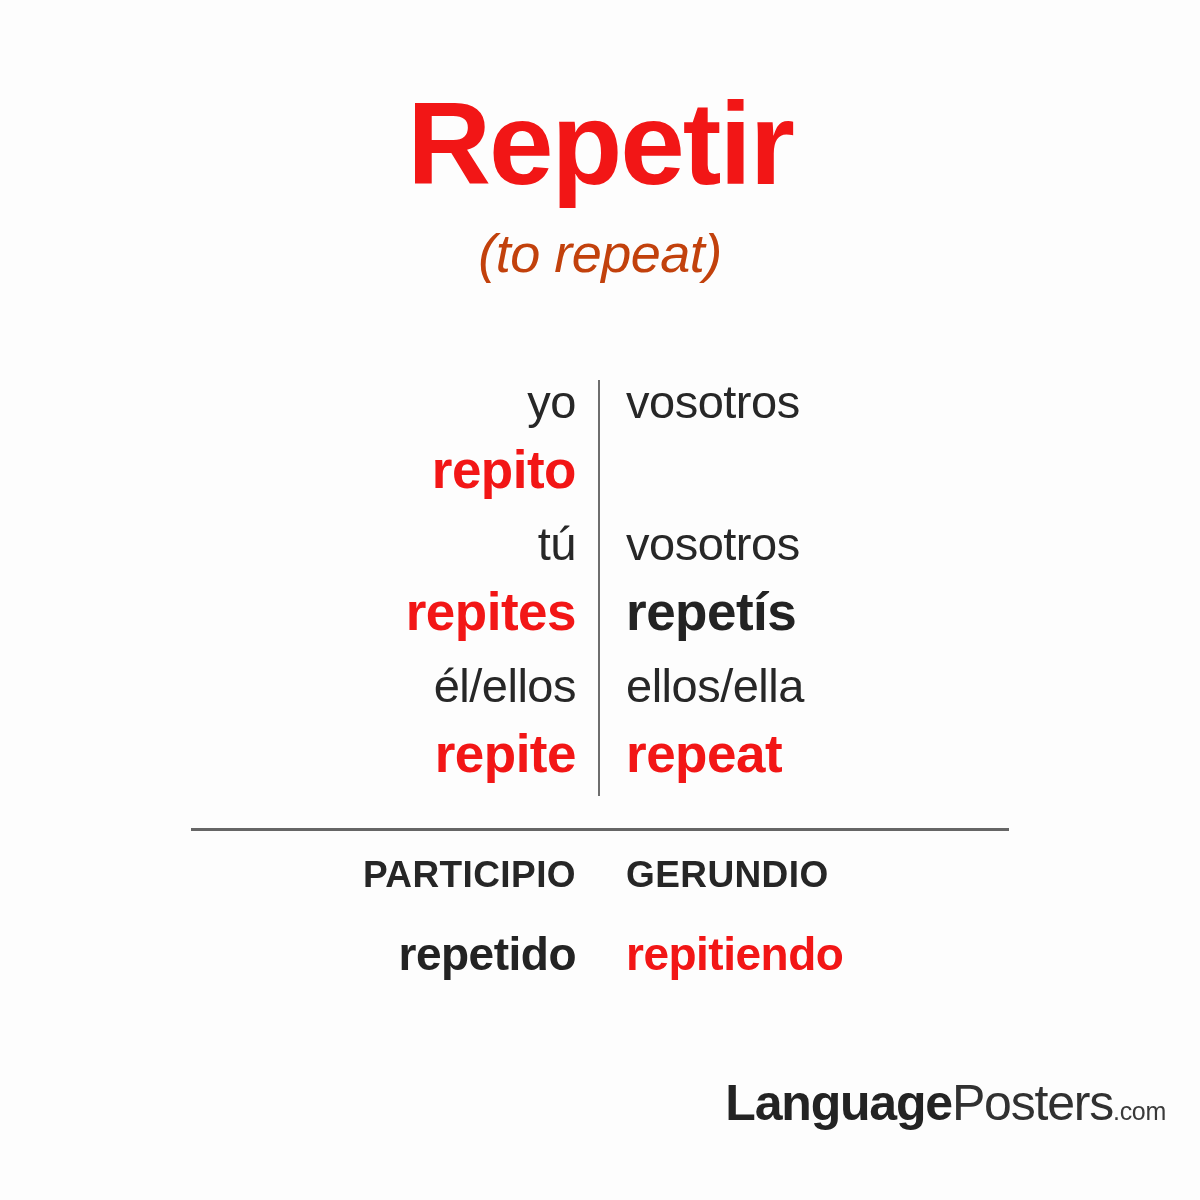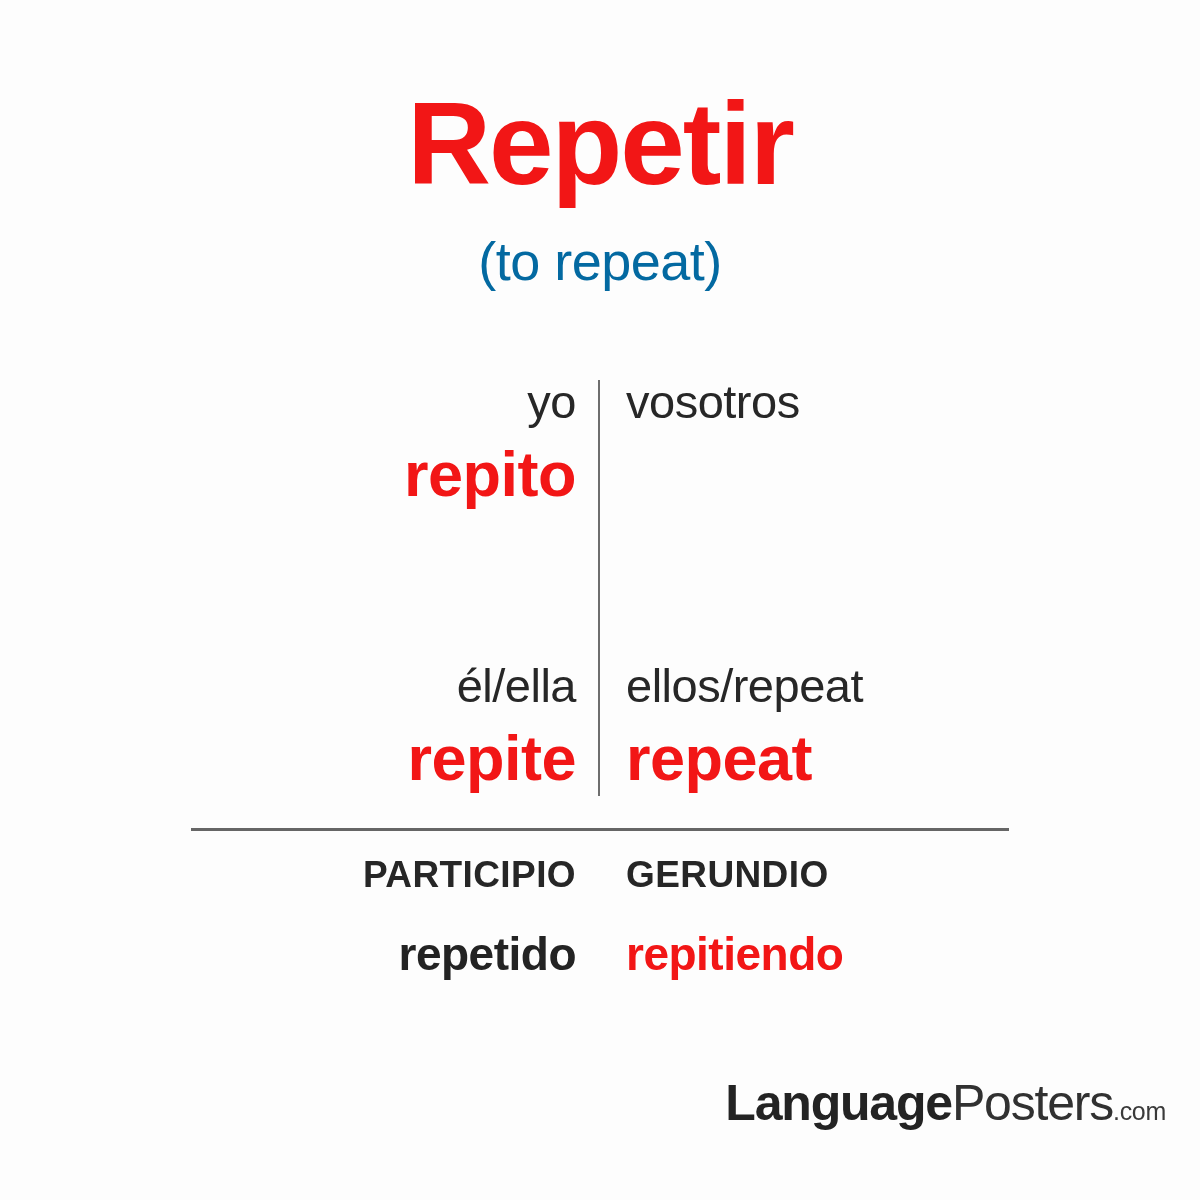--- a/index.html
+++ b/index.html
@@ -35,24 +35,25 @@
     font-size: 116px;
     font-weight: bold;
     color: #f21616;
     line-height: 1.0;
     letter-spacing: -2px;
     margin: 0;
     text-align: center;
   }
   .verb-translation {
     font-size: 54px;
-    font-weight: normal;
-    color: #0369a1;
-    line-height: 1.0;
-    margin: 32px 0 0 0;
+    font-style: italic;
+    font-weight: normal;
+    color: #c2410c;
+    line-height: 1.0;
+    margin: 24px 0 0 0;
     letter-spacing: -0.5px;
   }
 
   
   .conj-table {
     position: absolute;
     top: 374px;
     left: 0;
     width: 1200px;
     height: 424px;
@@ -99,21 +100,21 @@
   .pronoun {
     display: block;
     font-size: 47px;
     font-weight: normal;
     color: #272727;
     line-height: 1.0;
     letter-spacing: -0.5px;
   }
   .form {
     display: block;
-    font-size: 63px;
+    font-size: 53px;
     font-weight: bold;
     line-height: 1.0;
     margin-top: 18px;
     letter-spacing: -0.5px;
   }
   .form.accent { color: #f21616; }
   .form.plain  { color: #232323; }
 
   
   .hrule {
@@ -213,28 +214,38 @@
     <div class="conj-row r1">
       <div class="conj-cell left">
         <span class="pronoun">yo</span>
         <span class="form accent">repito</span>
       </div>
       <div class="conj-cell right">
         <span class="pronoun">vosotros</span>
       </div>
     </div>
 
+    <div class="conj-row r2">
+      <div class="conj-cell left">
+        <span class="pronoun">tú</span>
+        <span class="form accent">repites</span>
+      </div>
+      <div class="conj-cell right">
+        <span class="pronoun">vosotros</span>
+        <span class="form plain">repetís</span>
+      </div>
+    </div>
 
     <div class="conj-row r3">
       <div class="conj-cell left">
-        <span class="pronoun">él/ella</span>
+        <span class="pronoun">él/ellos</span>
         <span class="form accent">repite</span>
       </div>
       <div class="conj-cell right">
-        <span class="pronoun">ellos/repeat</span>
+        <span class="pronoun">ellos/ella</span>
         <span class="form accent">repeat</span>
       </div>
     </div>
   </div>
 
   <div class="hrule"></div>
 
   <div class="nonfinite">
     <div class="nf-col right">
       <span class="nf-label">GERUNDIO</span>

